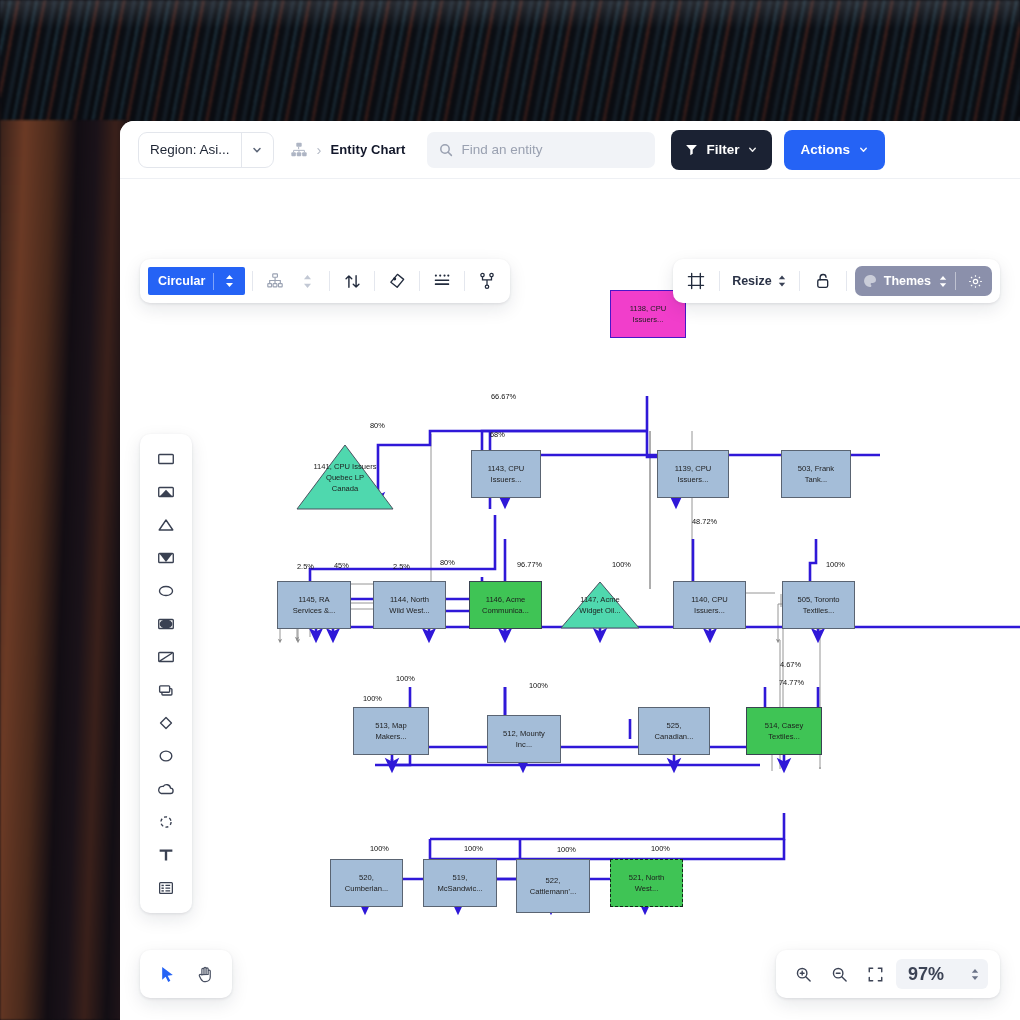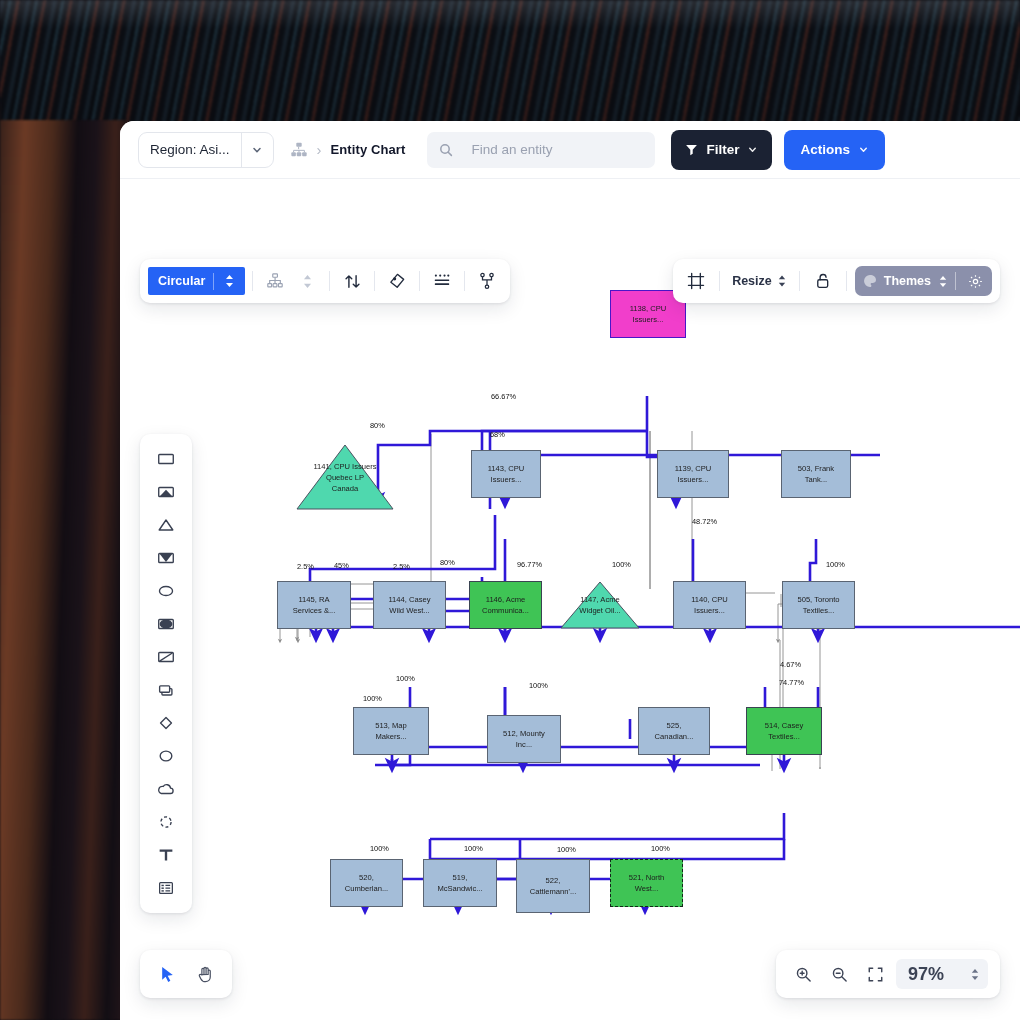--- a/index.html
+++ b/index.html
@@ -76,21 +76,21 @@
   .region-select .rs-caret {
     display: flex; align-items: center; justify-content: center;
     width: 32px; border-left: 1px solid #e3e6ec; color: #5d6678;
   }
   .breadcrumb { display: flex; align-items: center; gap: 9px; margin-left: 4px; }
   .bc-sep { color: #b4bac6; font-size: 15px; }
   #page-title { font-size: 13px; font-weight: 700; color: #12172a; letter-spacing: .1px; }
   .search-box {
     flex: 1; height: 36px; margin-left: 10px; margin-right: 4px;
     background: #f1f3f7; border-radius: 7px;
-    display: flex; align-items: center; gap: 18px; padding: 0 12px;
+    display: flex; align-items: center; gap: 8px; padding: 0 12px;
     max-width: 228px;
   }
   .search-box input {
     border: 0; background: transparent; outline: none;
     font-size: 13.5px; color: #3b4253; width: 100%;
     font-family: "Liberation Sans", sans-serif;
   }
   .search-box input::placeholder { color: #9aa1b1; }
   .btn-filter {
     height: 40px; background: #1b2233; color: #fff; border: 0; border-radius: 8px;
@@ -380,21 +380,21 @@
           </div>
         </div>
         <div class="gnode rect blue" style="left: 157px; top: 402px; width: 74px; height: 48px;">
           <div class="lbl">
             <div>1145, RA</div>
             <div>Services &amp;...</div>
           </div>
         </div>
         <div class="gnode rect blue" style="left: 253px; top: 402px; width: 73px; height: 48px;">
           <div class="lbl">
-            <div>1144, Casey</div>
+            <div>1144, North</div>
             <div>Wild West...</div>
           </div>
         </div>
         <div class="gnode rect green" style="left: 349px; top: 402px; width: 73px; height: 48px;">
           <div class="lbl">
             <div>1146, Acme</div>
             <div>Communica...</div>
           </div>
         </div>
         <div class="gnode tri" style="left: 440px; top: 402px; width: 80px; height: 48px;">

